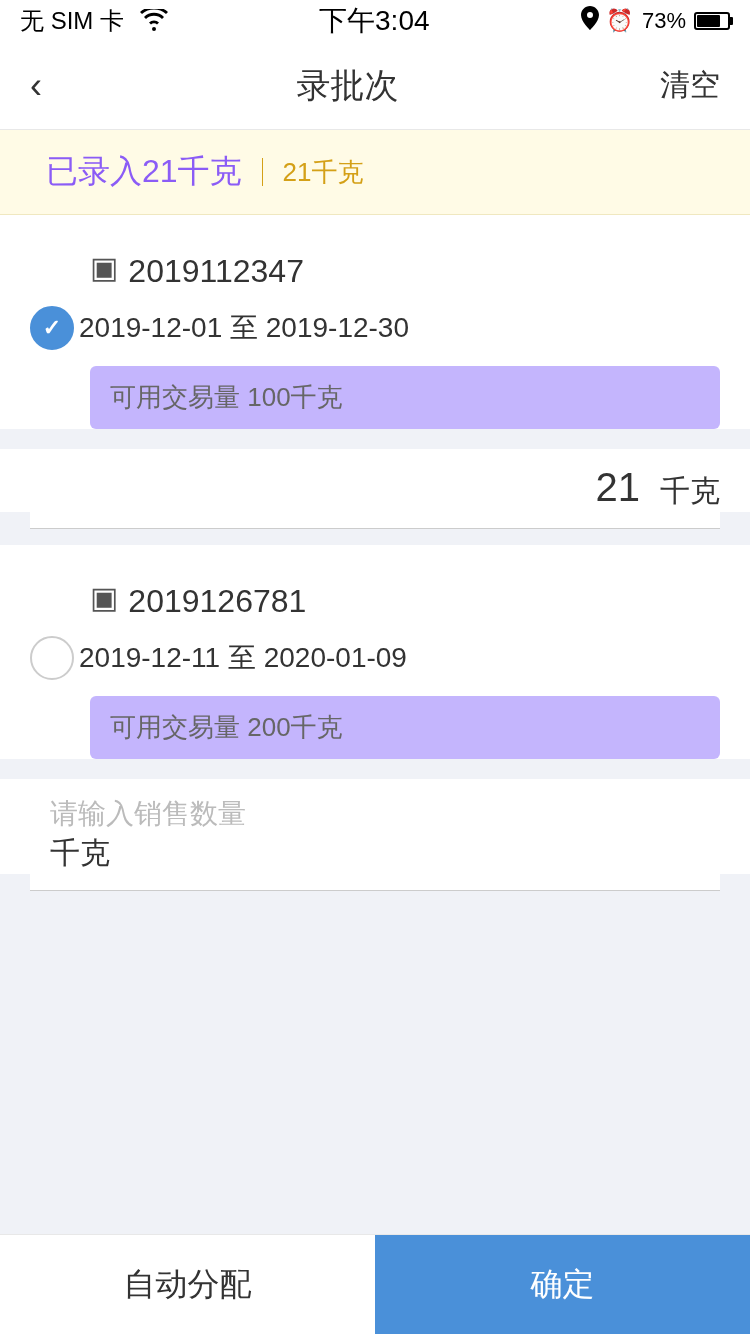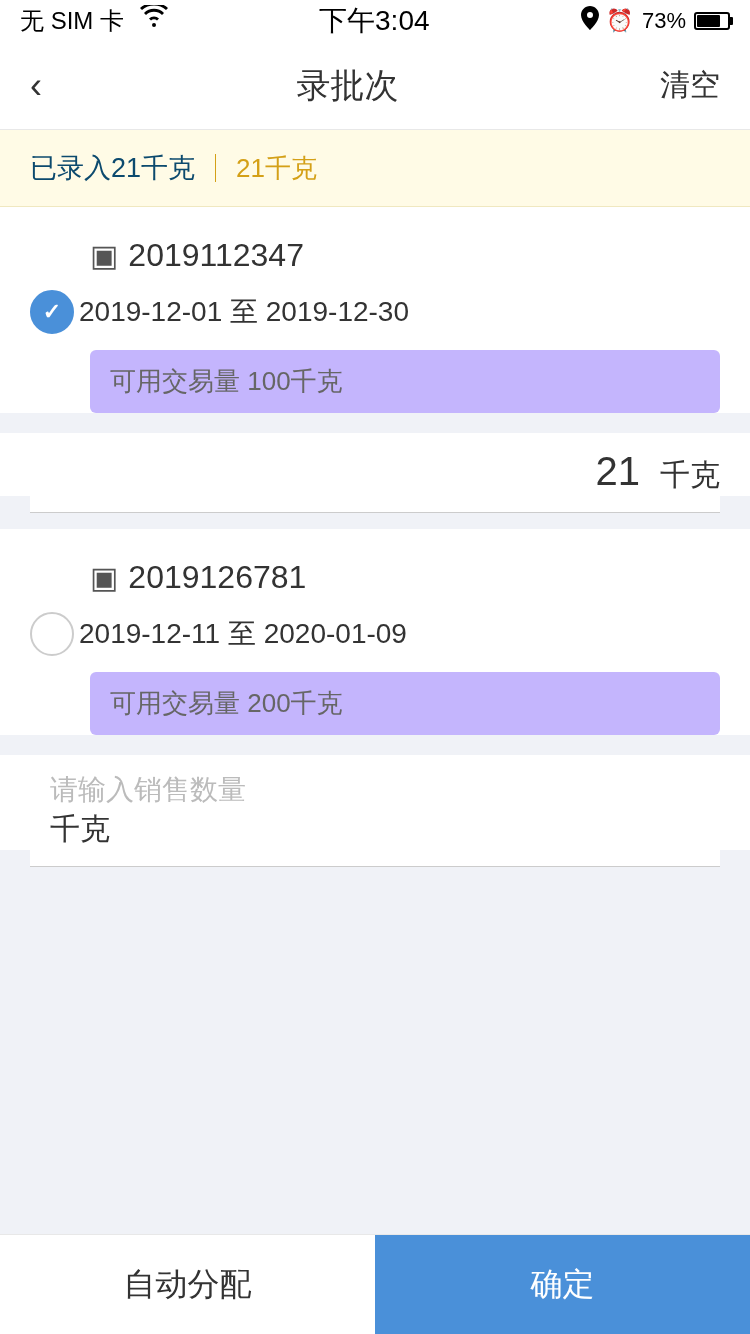--- a/index.html
+++ b/index.html
@@ -18,21 +18,21 @@
       height: 42px;
       background: #fff;
       display: flex;
       align-items: center;
       justify-content: space-between;
       padding: 0 20px;
       font-size: 24px;
     }
     .status-left {
       display: flex;
-      align-items: flex-start;
+      align-items: flex-end;
       gap: 16px;
       font-size: 24px;
       color: #000;
     }
     .status-center {
       font-size: 28px;
       font-weight: 500;
       color: #000;
     }
     .status-right {
@@ -102,22 +102,23 @@
     .info-banner {
       width: 750px;
       background: #fffbe6;
       padding: 20px 30px;
       display: flex;
       align-items: center;
       gap: 20px;
       border-bottom: 1px solid #f0e8c0;
     }
     .info-label {
-      font-size: 27px;
-      color: #0c4a6e;
+      font-size: 32px;
+      color: #8b5cf6;
+      margin-left: 16px;
     }
     .info-divider {
       width: 1px;
       height: 28px;
       background: #d4a017;
     }
     .info-value {
       font-size: 26px;
       color: #d4a017;
     }
@@ -135,20 +136,21 @@
       padding-left: 60px;
     }
     .batch-icon {
       font-size: 30px;
       color: #555;
     }
     .batch-id {
       font-size: 32px;
       color: #333;
       font-weight: 500;
+      margin-top: 8px;
     }
     .batch-date-row {
       display: flex;
       align-items: center;
       gap: 5px;
       margin-bottom: 16px;
     }
     .radio-btn {
       width: 44px;
       height: 44px;

